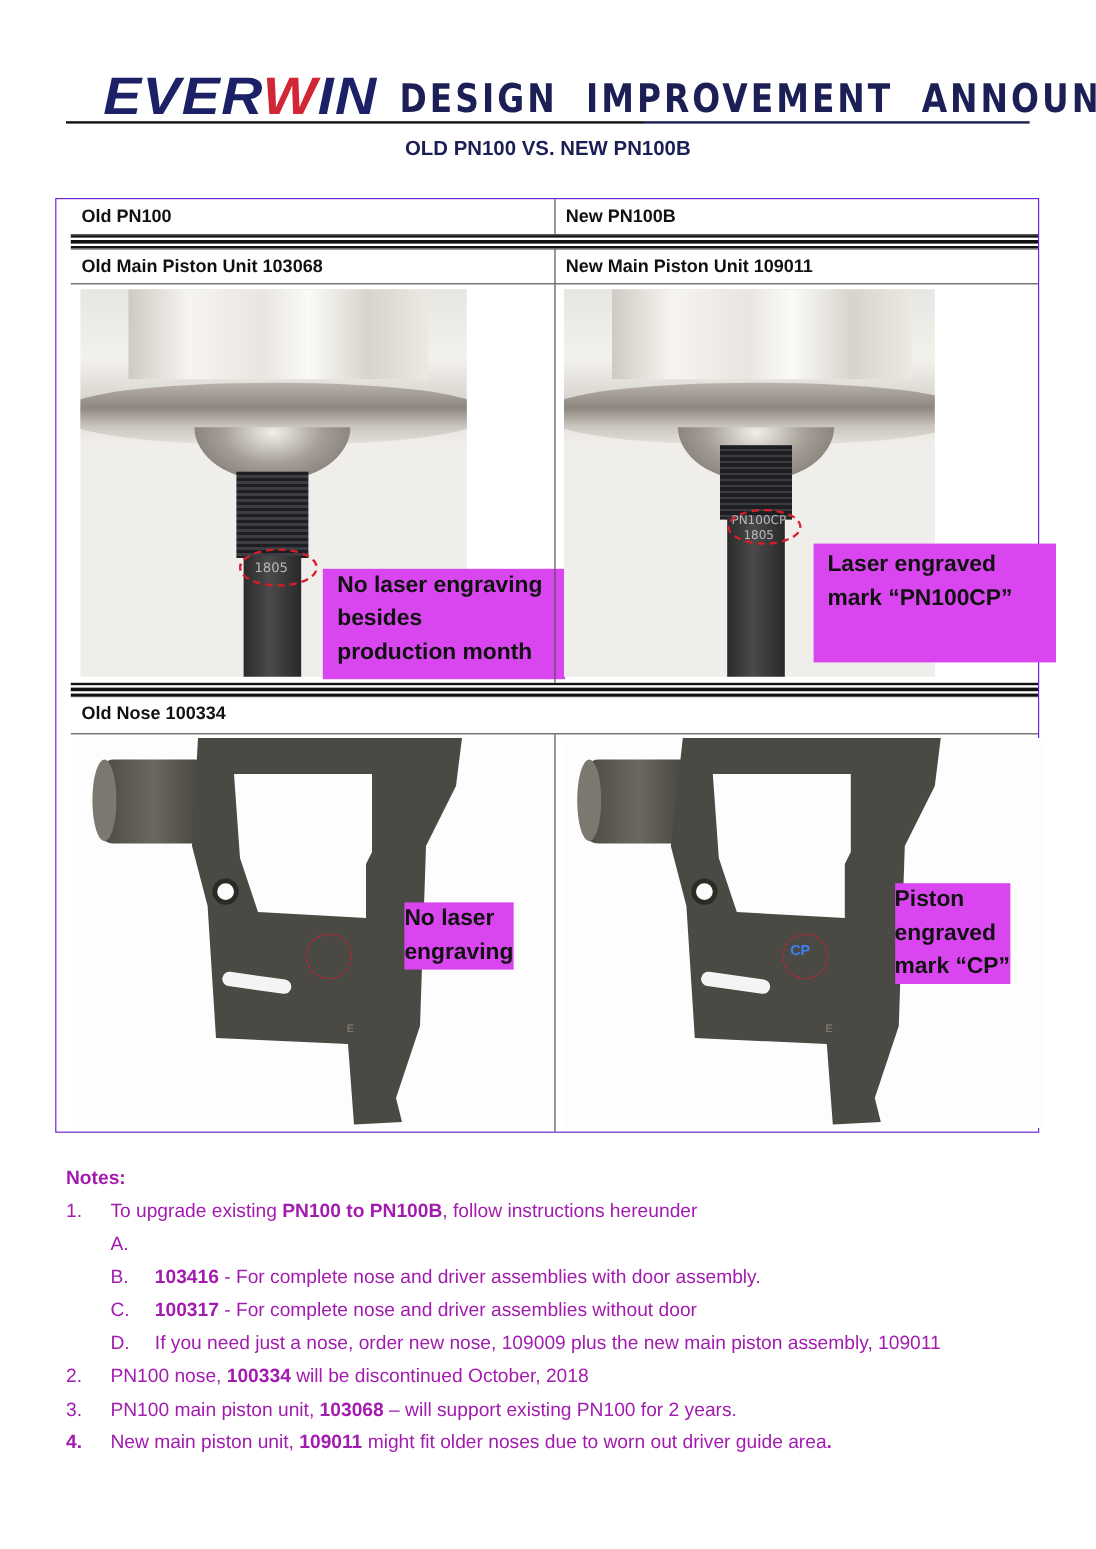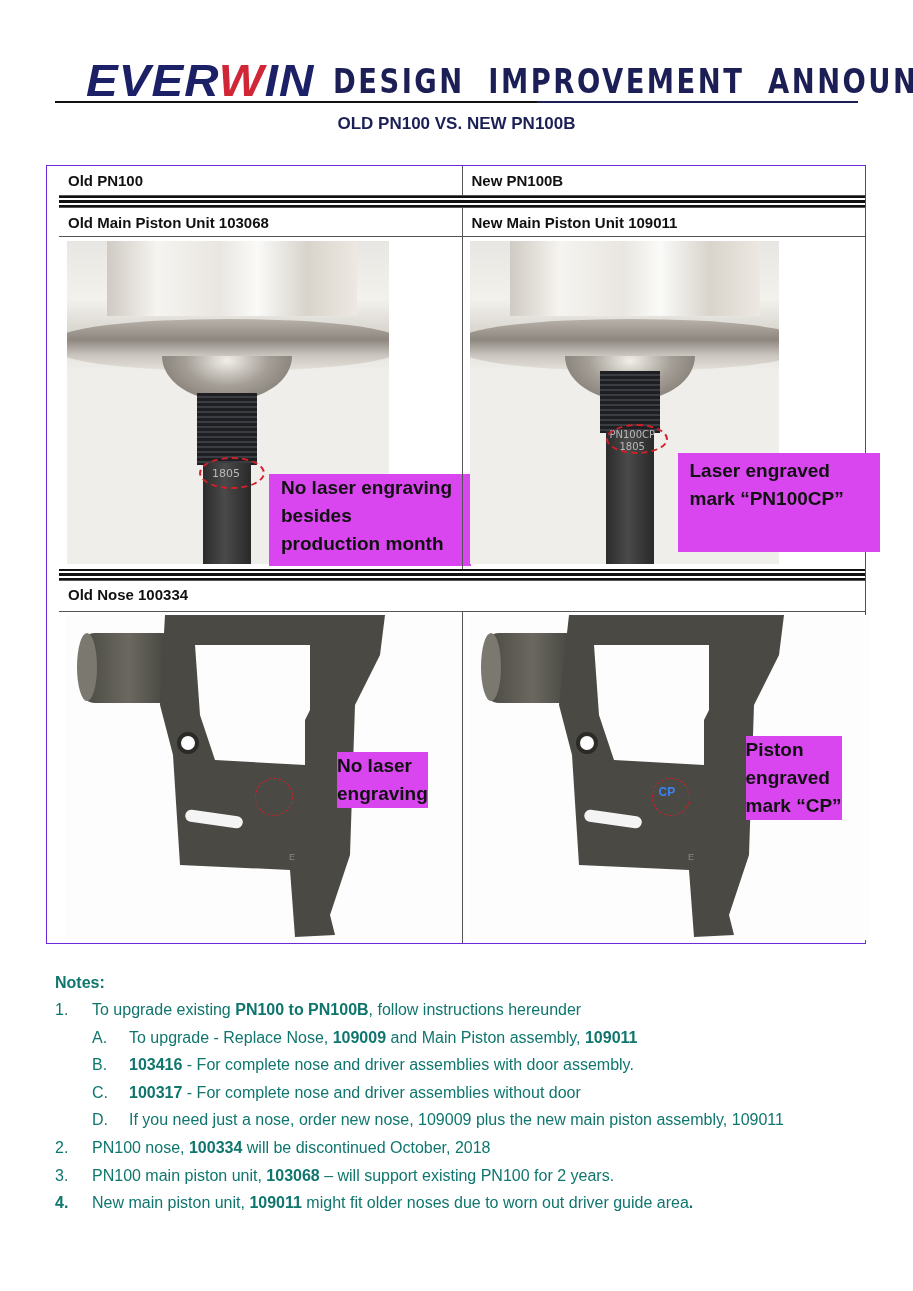--- a/index.html
+++ b/index.html
@@ -49,21 +49,21 @@
                  background: linear-gradient(to right, #2b2b2d, #4b4a4a 45%, #2a292a); }
   .piston .code { position: absolute; font-family: "DejaVu Sans", sans-serif; color: #b9b9b9; font-size: 11px; }
   .ring { position: absolute; border: 2px dashed #d41e2a; border-radius: 50%; }
   .callout { position: absolute; background: #d946ef; font-weight: bold; font-size: 19px; line-height: 28px; color: #111; padding-left: 12px; }
 
   
   .nose-photo { left: 6px; top: 3px; width: 400px; height: 325px; background: #fdfdfd; }
   .nose-svg { position: absolute; left: 0; top: 0; }
 
   
-  .notes { position: absolute; left: 55px; top: 972px; width: 820px; font-size: 16px; color: #0f766e; }
+  .notes { position: absolute; left: 55px; top: 972px; width: 820px; font-size: 16px; color: #a21caf; }
   .notes .title { font-weight: bold; height: 27px; line-height: 22px; }
   .notes .item { position: relative; height: 27.6px; line-height: 22px; white-space: nowrap; }
   .notes .num { position: absolute; left: 0; }
   .notes .txt { position: absolute; left: 37px; }
   .notes .sub .num { left: 37px; }
   .notes .sub .txt { left: 74px; }
   .notes b { font-weight: bold; }
 </style>
 </head>
 <body>
@@ -189,21 +189,20 @@
 
 <div class="notes">
   <div class="title">Notes:</div>
   <div id="notes-list">
       <div class="item">
         <span class="num">1.</span>
         <span class="txt"><span>To upgrade existing </span><b>PN100 to PN100B</b><span>, follow instructions hereunder</span></span>
       </div>
       <div class="item sub">
         <span class="num">A.</span>
-        <span class="txt"><span>To upgrade - Replace Nose, </span><b>109009</b><span> and Main Piston assembly, </span><b>109011</b></span>
       </div>
       <div class="item sub">
         <span class="num">B.</span>
         <span class="txt"><b>103416</b><span> - For complete nose and driver assemblies with door assembly.</span></span>
       </div>
       <div class="item sub">
         <span class="num">C.</span>
         <span class="txt"><b>100317</b><span> - For complete nose and driver assemblies without door</span></span>
       </div>
       <div class="item sub">

